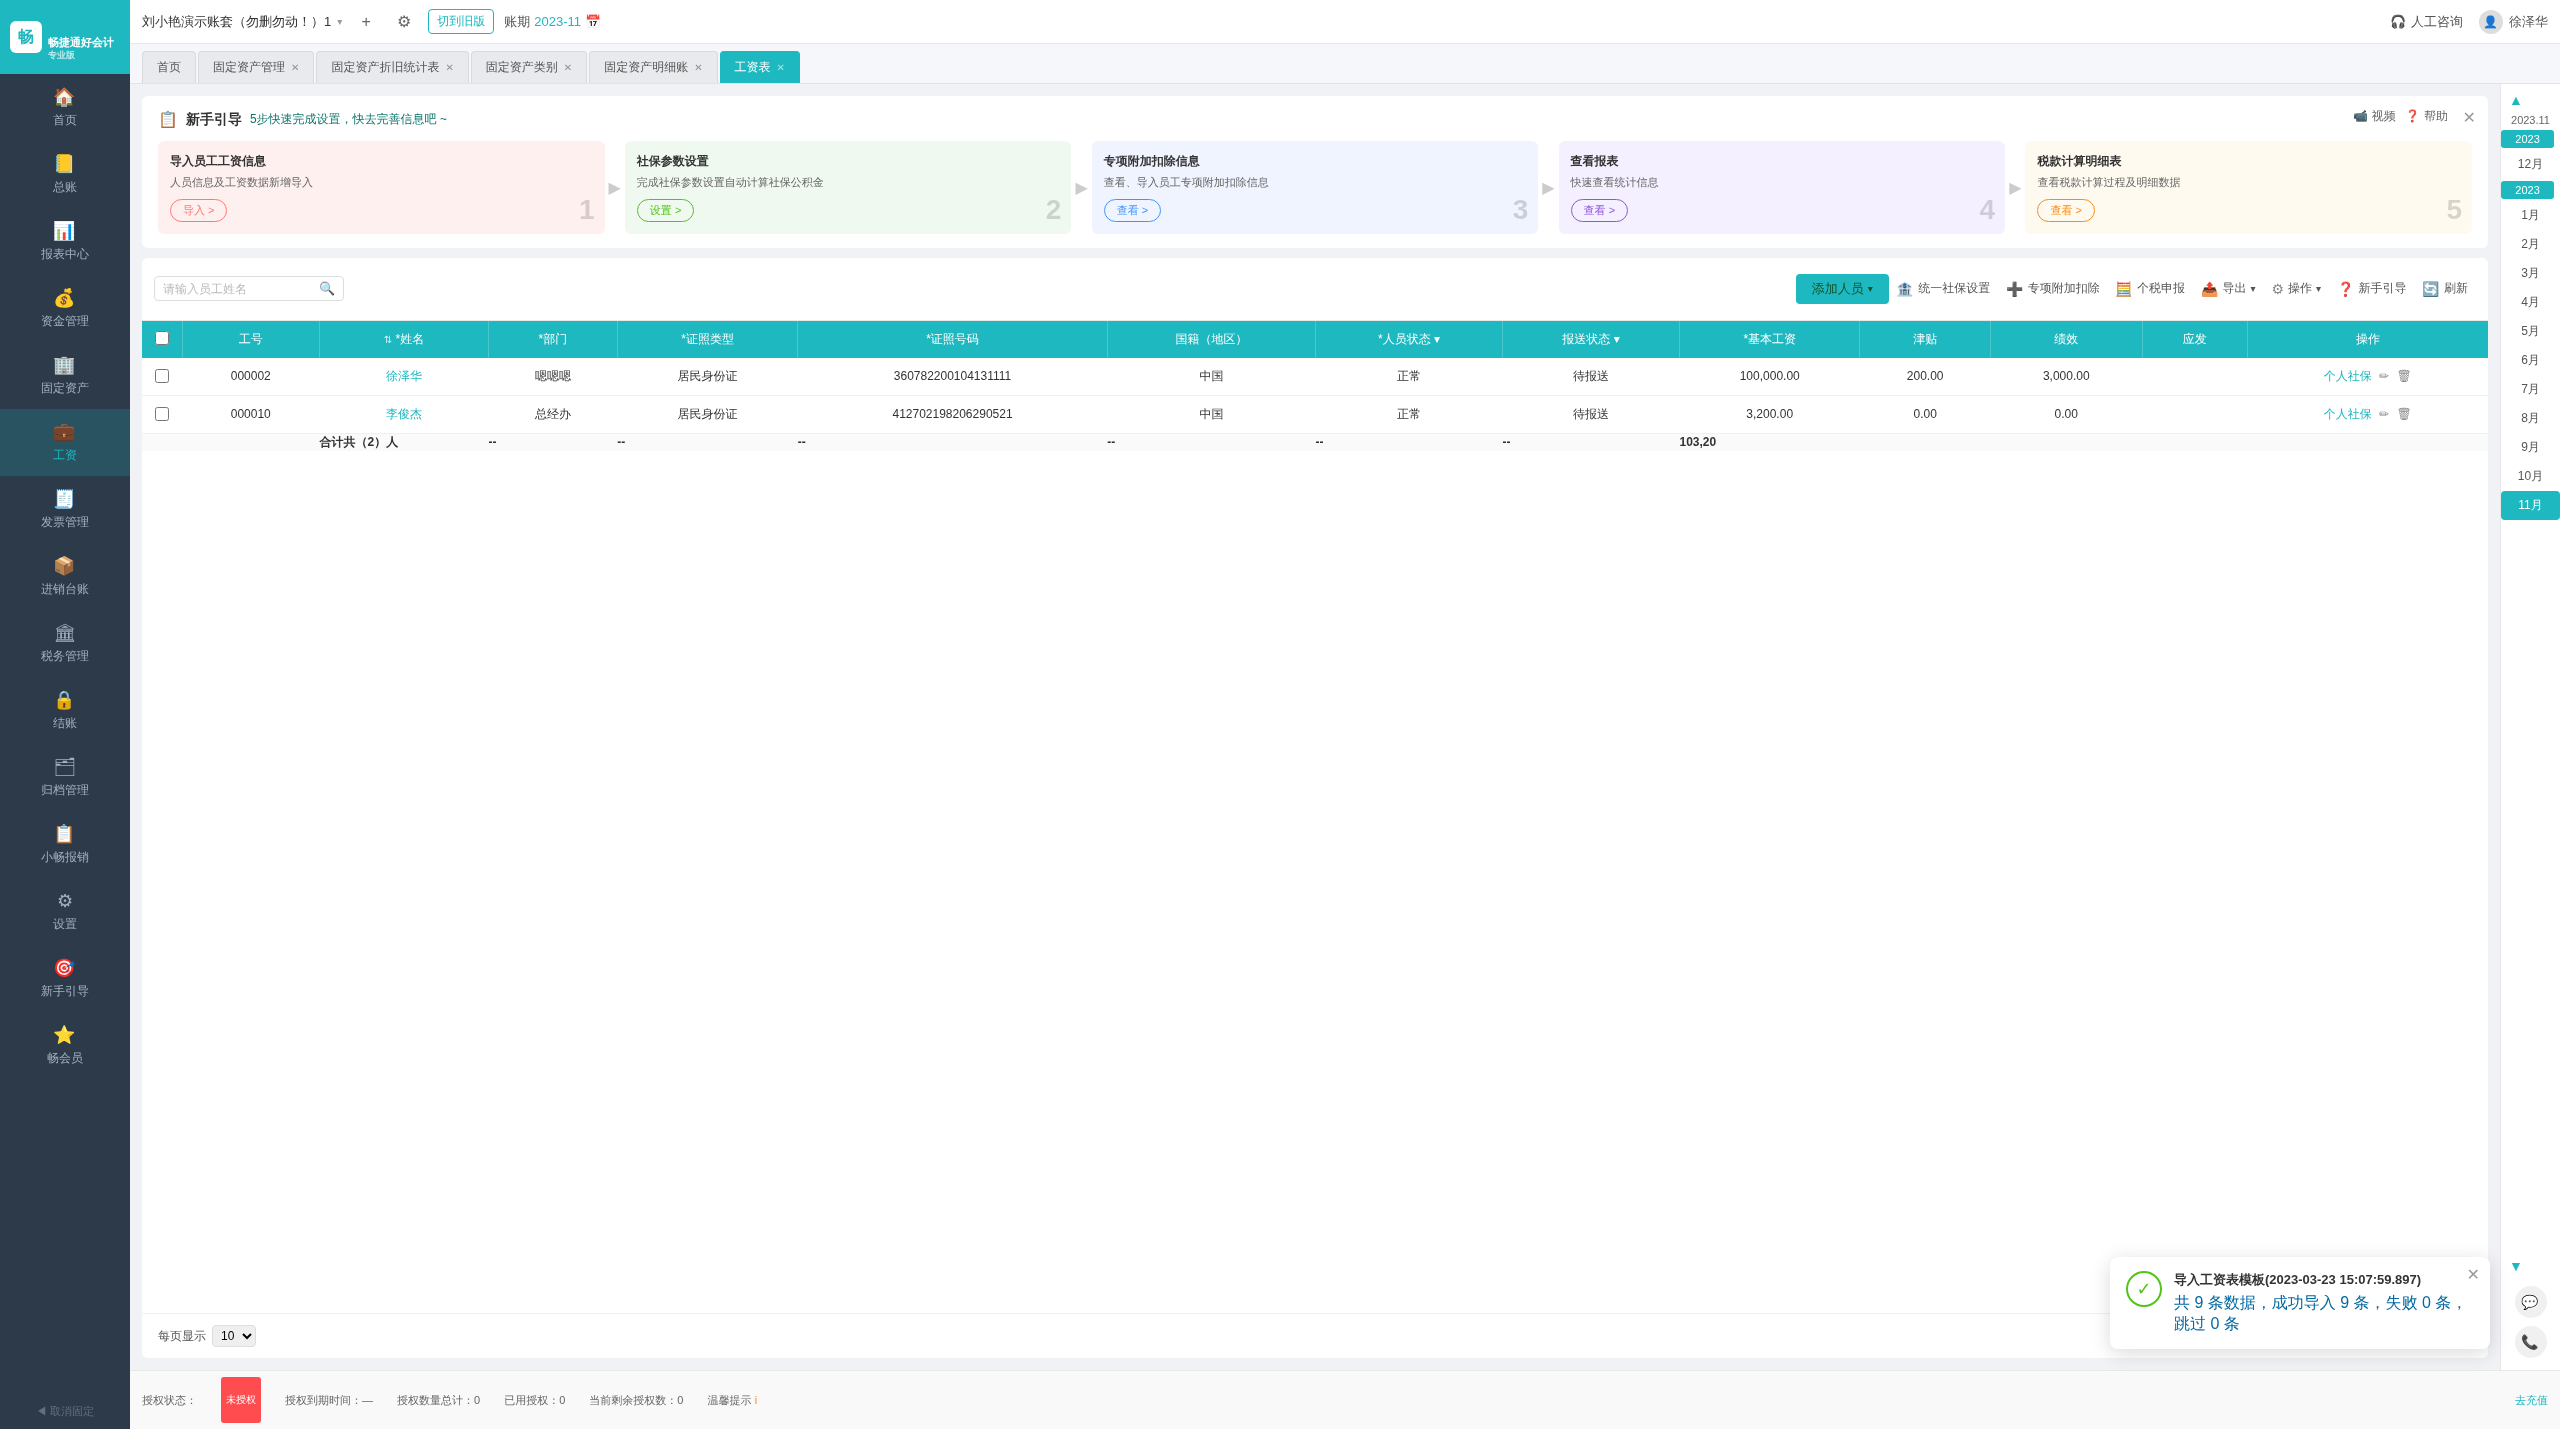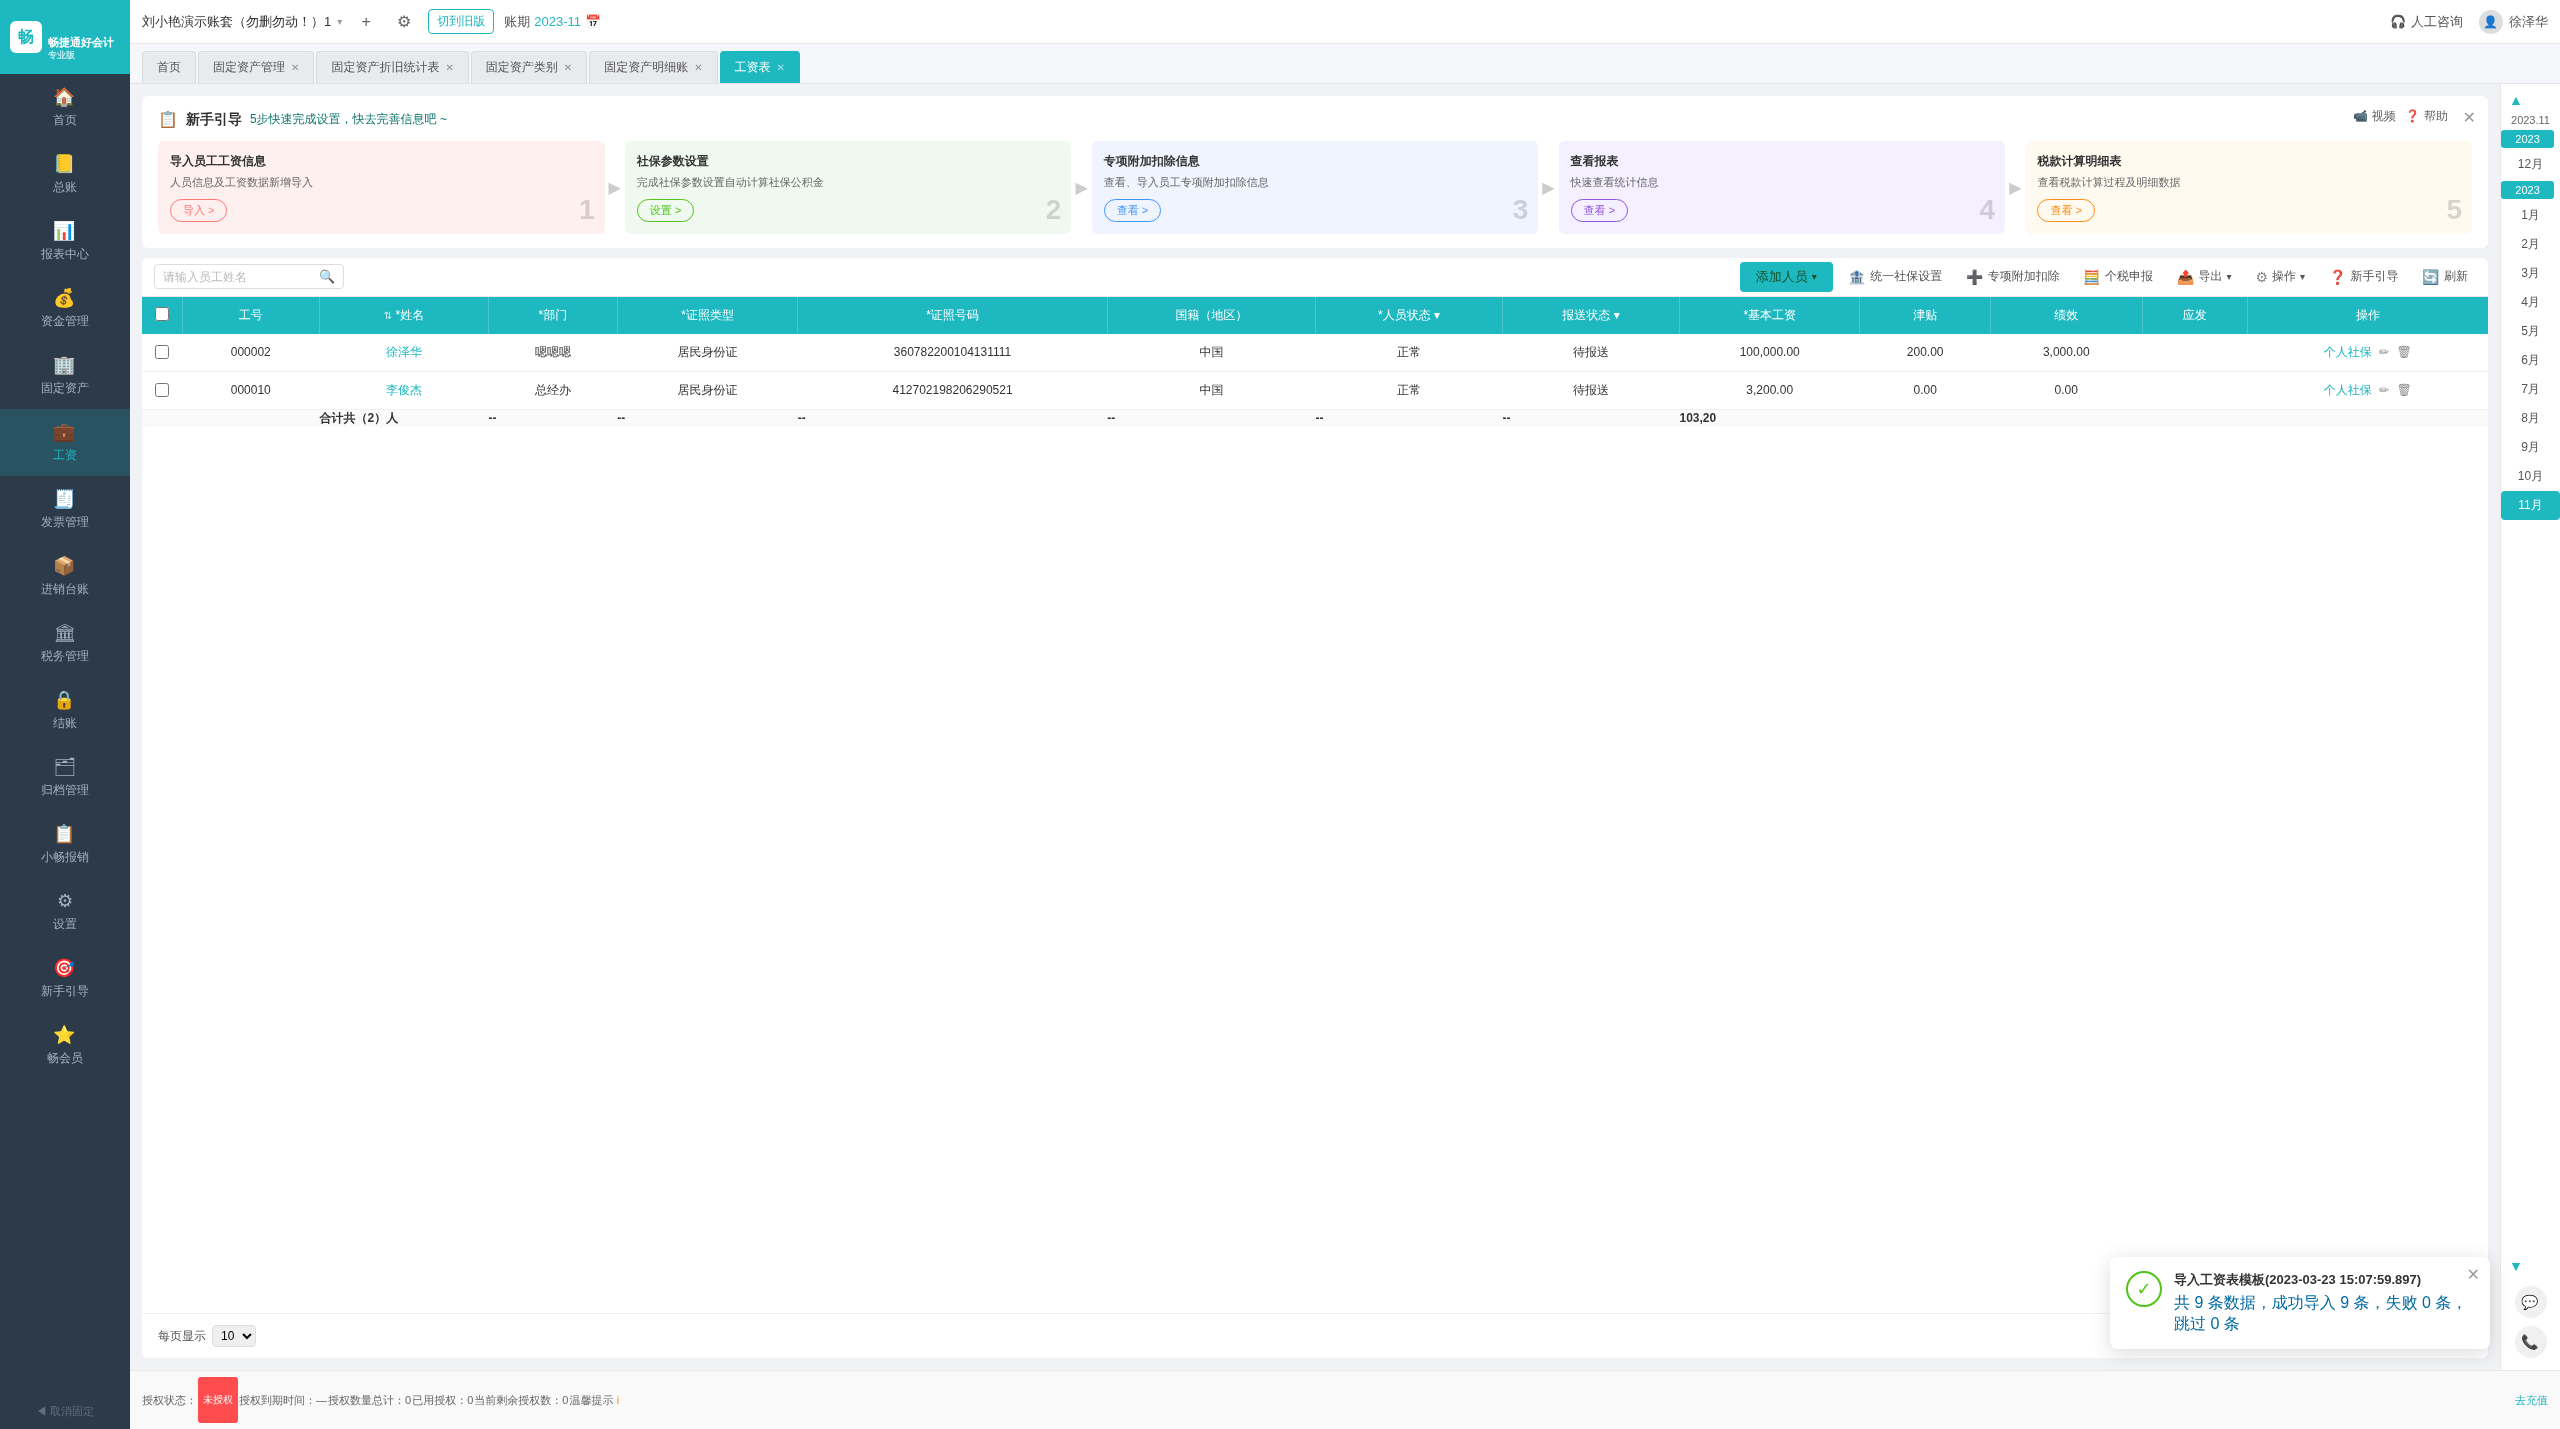--- a/index.html
+++ b/index.html
@@ -275,23 +275,22 @@
     .step-1 .step-btn { border-color: #ff7875; color: #ff7875; }
     .step-2 .step-btn { border-color: #52c41a; color: #52c41a; }
     .step-3 .step-btn { border-color: #4096ff; color: #4096ff; }
     .step-4 .step-btn { border-color: #9254de; color: #9254de; }
     .step-5 .step-btn { border-color: #fa8c16; color: #fa8c16; }
 
     
     .toolbar {
       display: flex;
       align-items: center;
-      gap: 8px;
       background: white;
-      padding: 4px 12px;
+      padding: 16px 12px;
       border-radius: 6px 6px 0 0;
       border-bottom: 1px solid #e8e8e8;
     }
     .search-input-wrap {
       display: flex;
       align-items: center;
       border: 1px solid #ddd;
       border-radius: 4px;
       padding: 4px 8px;
       gap: 6px;
@@ -410,21 +409,21 @@
       padding: 2px 4px;
       font-size: 12px;
     }
 
     
     .status-bar {
       background: #f9f9f9;
       padding: 6px 12px;
       display: flex;
       align-items: center;
-      gap: 1px;
+      gap: 24px;
       font-size: 11px;
       color: #666;
       border-top: 1px solid #e8e8e8;
       flex-shrink: 0;
     }
     .status-tag {
       background: #ff4d4f;
       color: white;
       border-radius: 3px;
       padding: 16px 5px;

